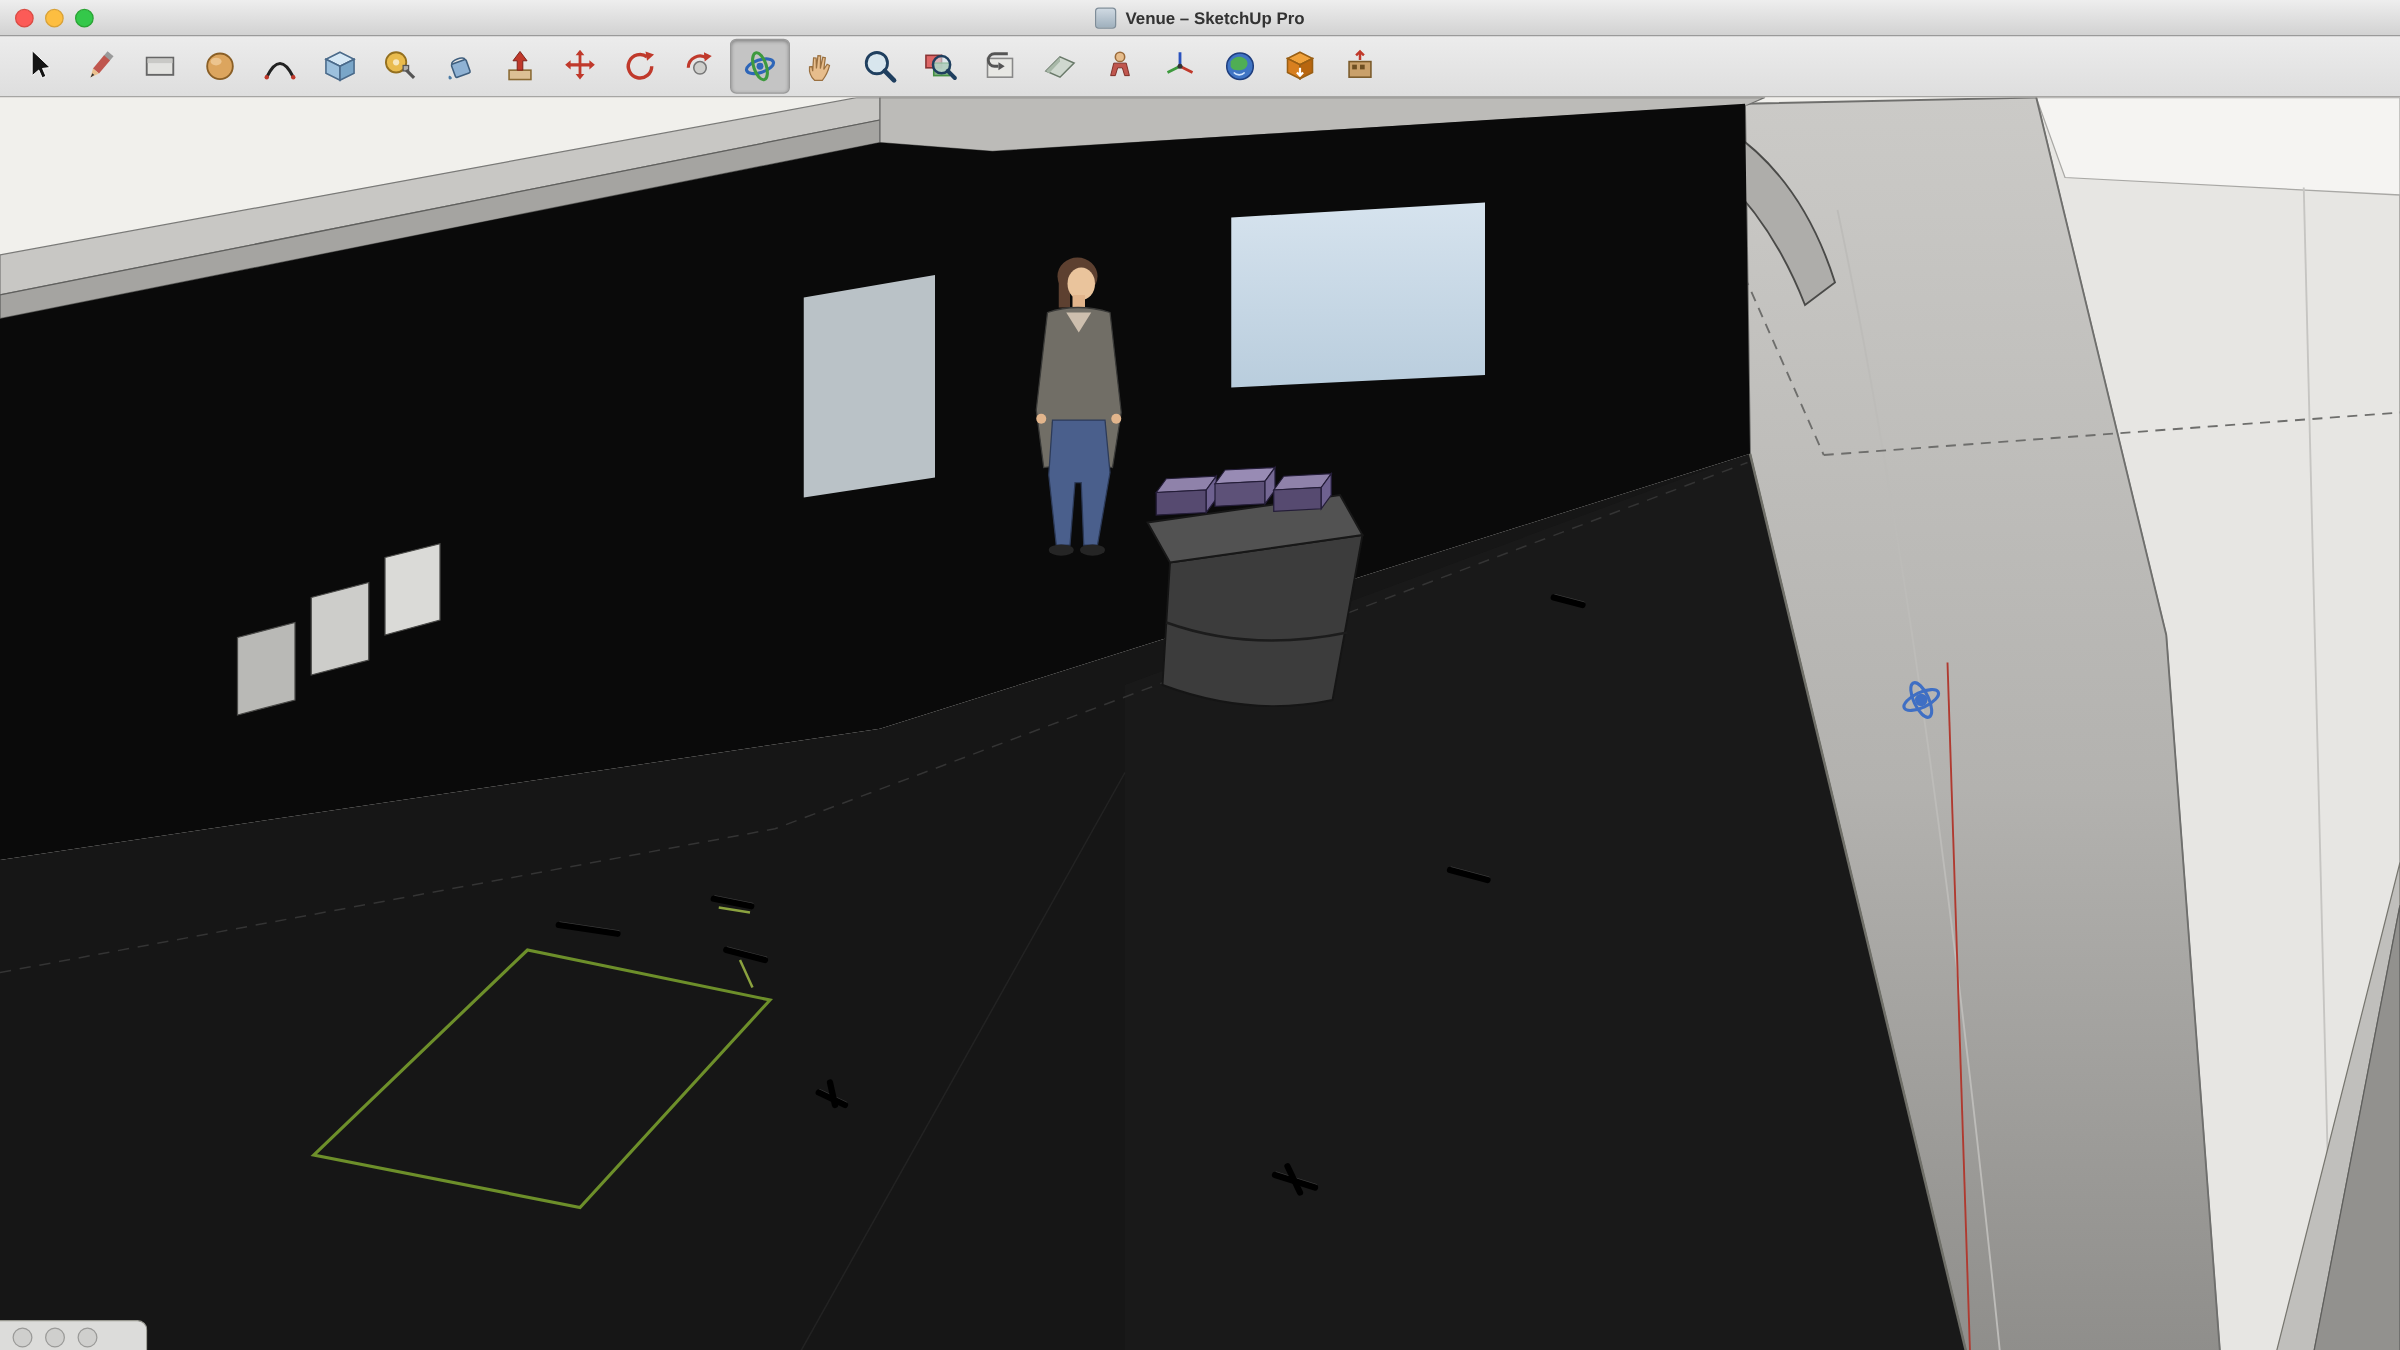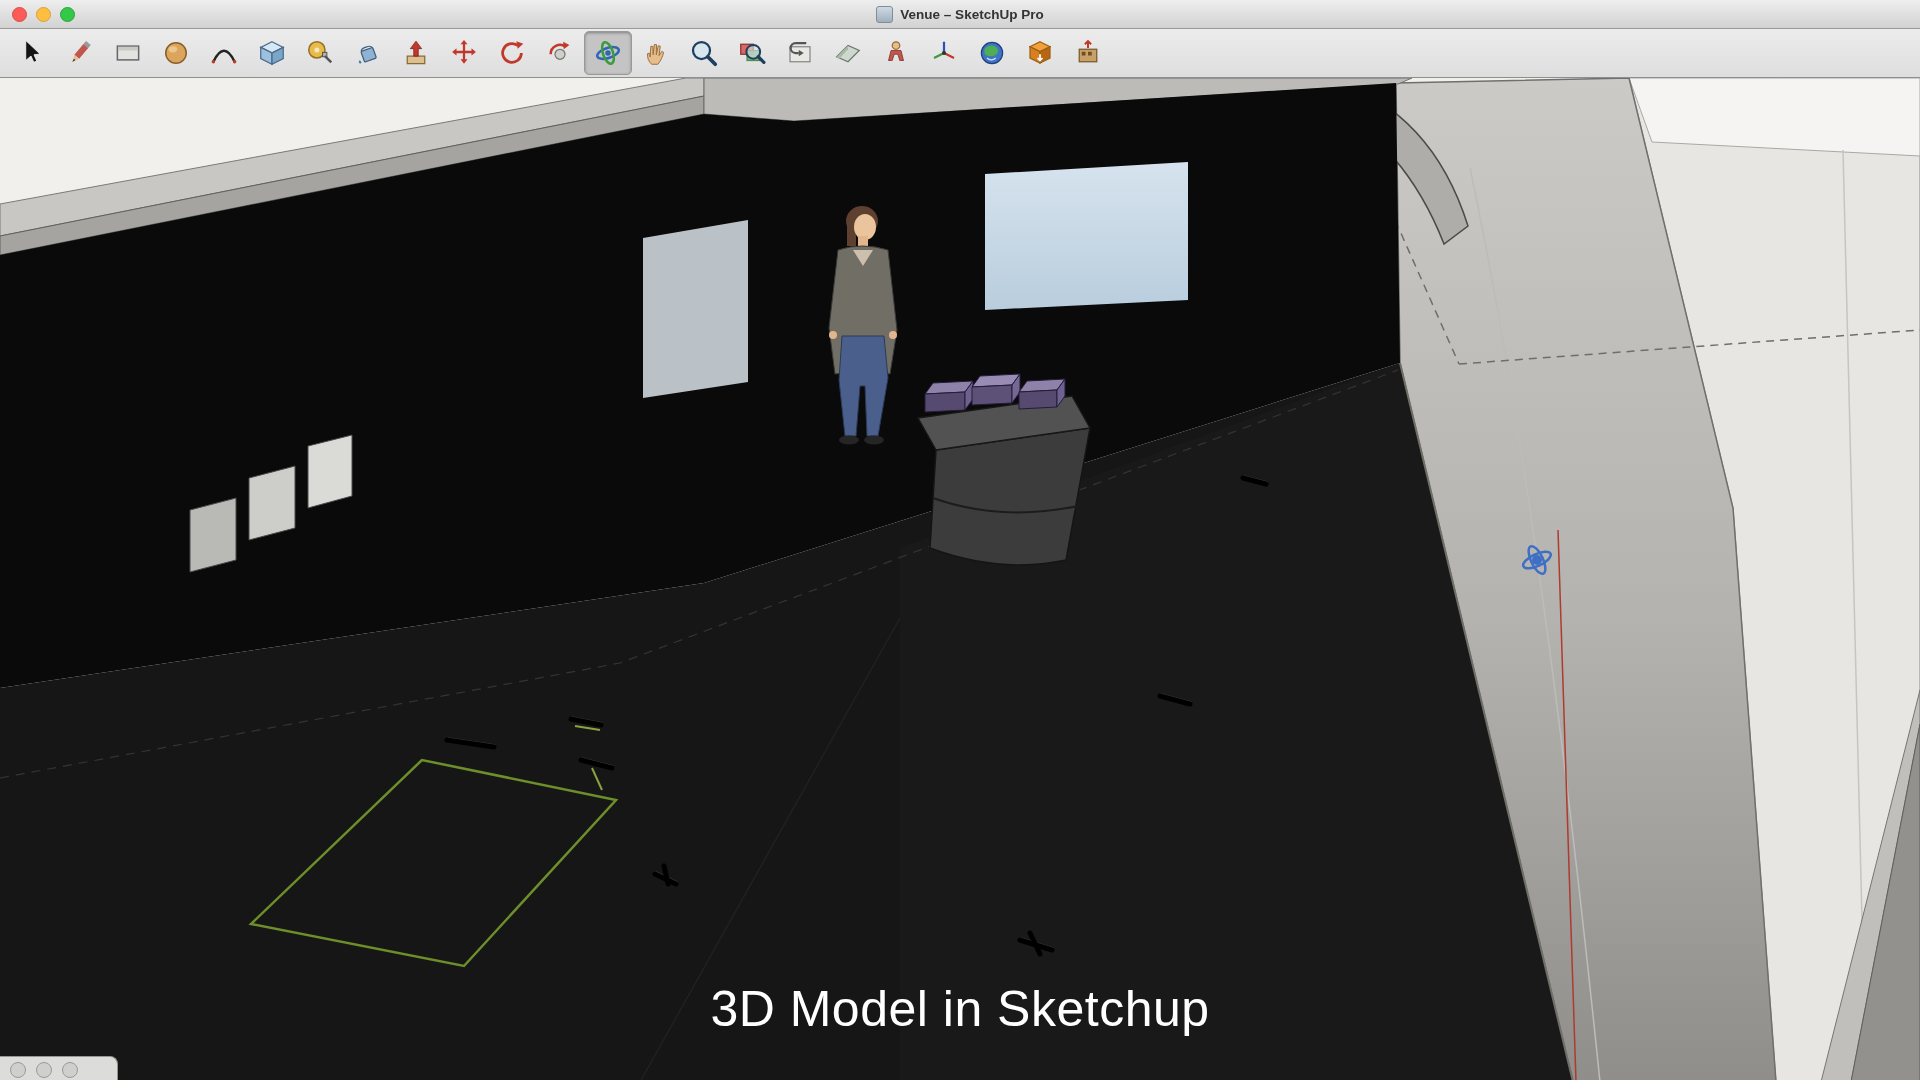--- a/index.html
+++ b/index.html
@@ -337,21 +337,20 @@
 
       <line x1="1558" y1="452" x2="1576" y2="1004" stroke="#b03a30" stroke-width="1.5"></line>
 
       <g>
         <circle cx="1537" cy="482" r="5" fill="#3f6fc4"></circle>
         <ellipse cx="1537" cy="482" rx="15" ry="6" fill="none" stroke="#3f6fc4" stroke-width="2.5" transform="rotate(-25 1537 482)"></ellipse>
         <ellipse cx="1537" cy="482" rx="15" ry="6" fill="none" stroke="#3f6fc4" stroke-width="2.5" transform="rotate(65 1537 482)"></ellipse>
       </g>
     </svg>
 
-    <div class="caption">3D Model in Sketchup</div>
 
     <div class="mini-window">
       <span class="mini-light"></span>
       <span class="mini-light"></span>
       <span class="mini-light"></span>
     </div>
   </div>
 
 </div>
 

